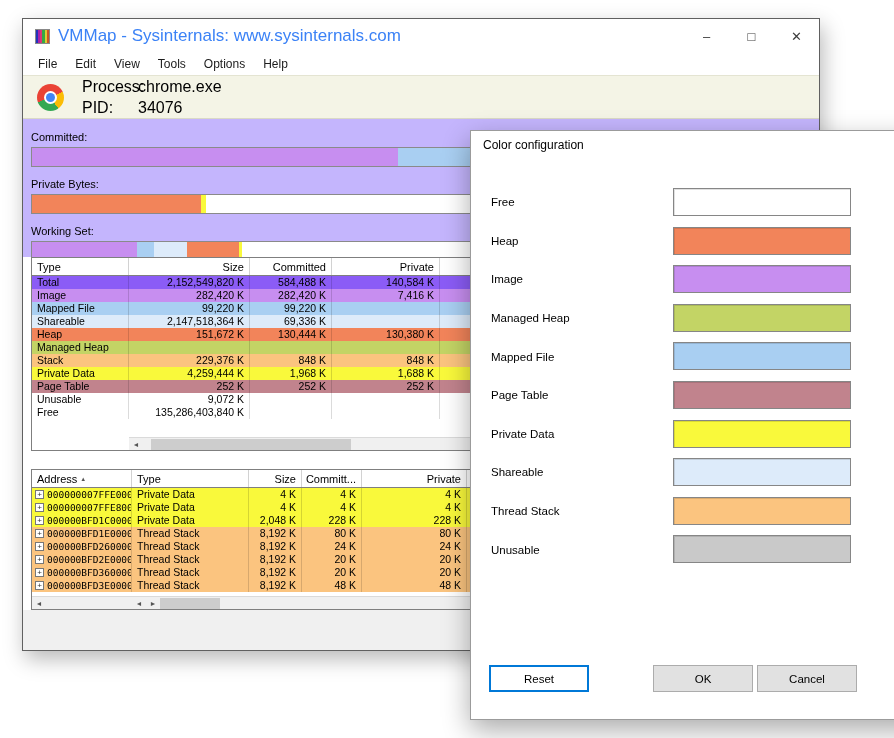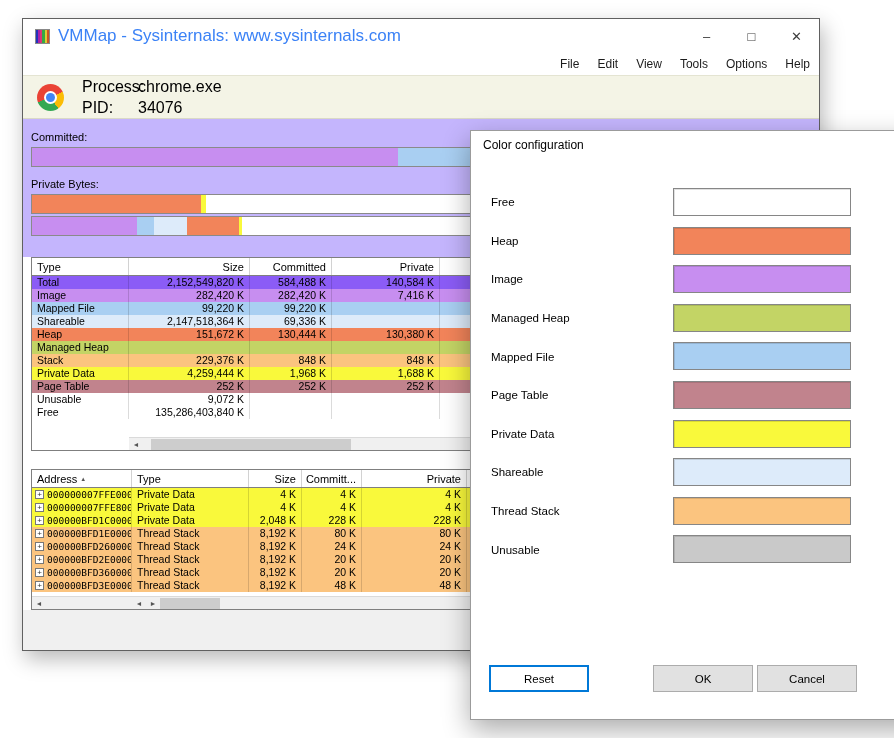--- a/index.html
+++ b/index.html
@@ -8,21 +8,21 @@
   
   .win { position:absolute; left:22px; top:18px; width:798px; height:633px; background:#fff; border:1px solid #606060; box-shadow:3px 8px 20px rgba(0,0,0,.28); }
 
   .titlebar { position:absolute; top:0; left:0; right:0; height:34px; background:#fff; display:flex; align-items:center; padding-left:12px; }
   .vmmap-icon { width:15px; height:15px; border:1px solid #888;
     background:linear-gradient(90deg,#2233bb 0 17%,#aa22aa 17% 34%,#dd3377 34% 50%,#33aa44 50% 66%,#ddcc33 66% 83%,#cc5522 83% 100%); }
   .title-text { margin-left:8px; font-size:17px; color:#3b82f6; white-space:nowrap; }
   .win-controls { margin-left:auto; display:flex; height:100%; }
   .win-btn { width:45px; height:100%; display:flex; align-items:center; justify-content:center; font-size:13px; color:#3c3c3c; }
 
-  .menubar { position:absolute; top:34px; left:0; right:0; height:22px; background:#fff; display:flex; align-items:center; padding-left:6px;justify-content:flex-end; }
+  .menubar { position:absolute; top:34px; left:0; right:0; height:22px; background:#fff; display:flex; align-items:center; padding-left:6px; }
   .menu-item { font-size:12px; color:#1c1c1c; padding:3px 9px; }
 
   .process-panel { position:absolute; top:56px; left:0; right:0; height:44px; background:#f4f4e6; border-top:1px solid #e4e4d2; border-bottom:1px solid #d9d9c6; display:flex; align-items:center; padding-left:14px; }
   .chrome-icon { width:27px; height:27px; border-radius:50%; position:relative; flex:0 0 auto;
     background:conic-gradient(from -55deg,#ea4335 0 120deg,#fbbc05 120deg 200deg,#34a853 200deg 305deg,#ea4335 305deg 360deg); }
   .chrome-icon::before { content:""; position:absolute; left:7px; top:7px; width:13px; height:13px; border-radius:50%; background:#fff; }
   .chrome-icon::after  { content:""; position:absolute; left:9px; top:9px; width:9px;  height:9px;  border-radius:50%; background:#4285f4; }
   .proc-text { margin-left:18px; font-size:16px; color:#000; display:grid; grid-template-columns:56px auto; row-gap:3px; }
 
   .bars-area { position:absolute; top:100px; left:0; right:0; height:138px; background:#c4b5fd; padding-left:8px; }
@@ -119,20 +119,21 @@
       <div class="seg" style="background-color: rgb(169, 207, 242); width: 17%;"></div>
       <div class="seg" style="background-color: rgb(221, 235, 250); width: 11.9%;"></div>
       <div class="seg" style="background-color: rgb(242, 132, 90); width: 22.3%;"></div>
       <div class="seg" style="background-color: rgb(249, 249, 59); width: 0.5%;"></div>
     </div>
     <div class="bar-label l2">Private Bytes:</div>
     <div class="mbar">
       <div class="seg" style="background-color: rgb(242, 132, 90); width: 22.3%;"></div>
       <div class="seg" style="background-color: rgb(249, 249, 59); width: 0.6%;"></div>
     </div>
+    <div class="bar-label l3">Working Set:</div>
     <div class="mbar">
       <div class="seg" style="background-color: rgb(199, 142, 240); width: 13.8%;"></div>
       <div class="seg" style="background-color: rgb(169, 207, 242); width: 2.3%;"></div>
       <div class="seg" style="background-color: rgb(221, 235, 250); width: 4.3%;"></div>
       <div class="seg" style="background-color: rgb(242, 132, 90); width: 6.9%;"></div>
       <div class="seg" style="background-color: rgb(249, 249, 59); width: 0.4%;"></div>
     </div>
   </div>
 
   <div class="table1">

